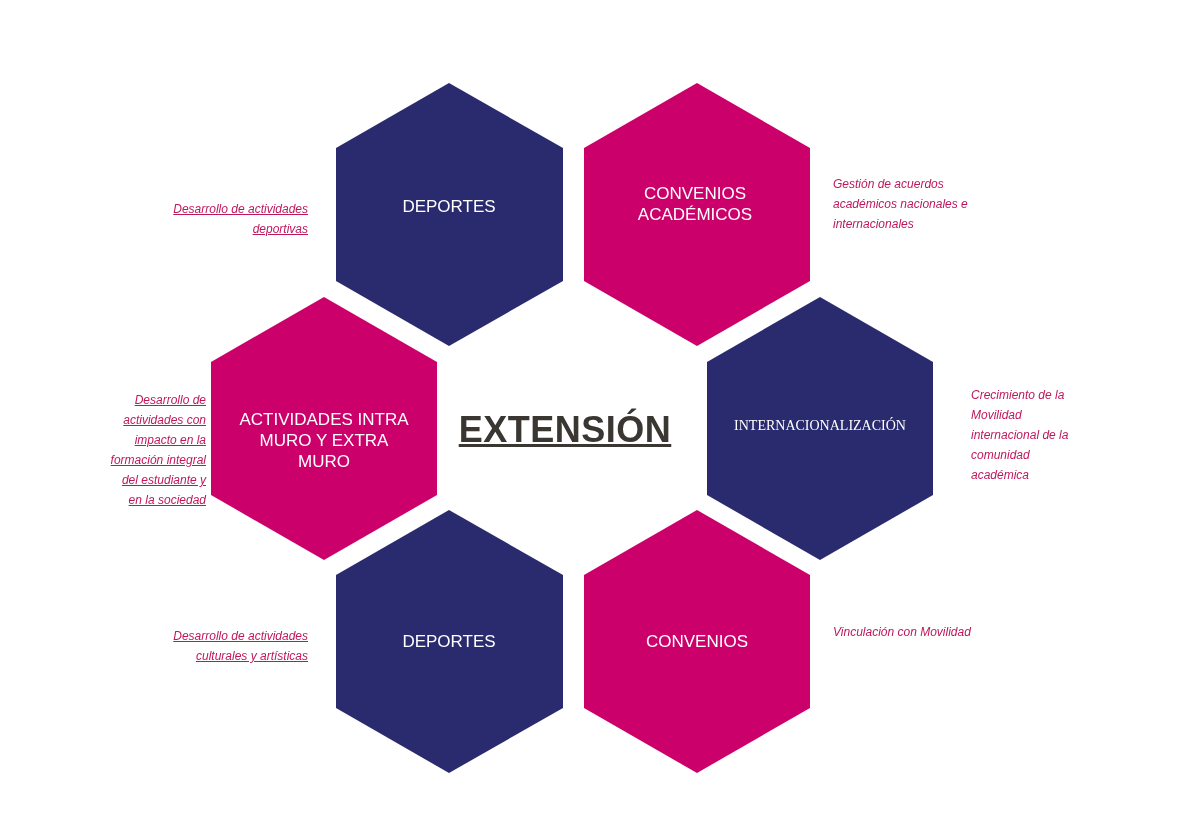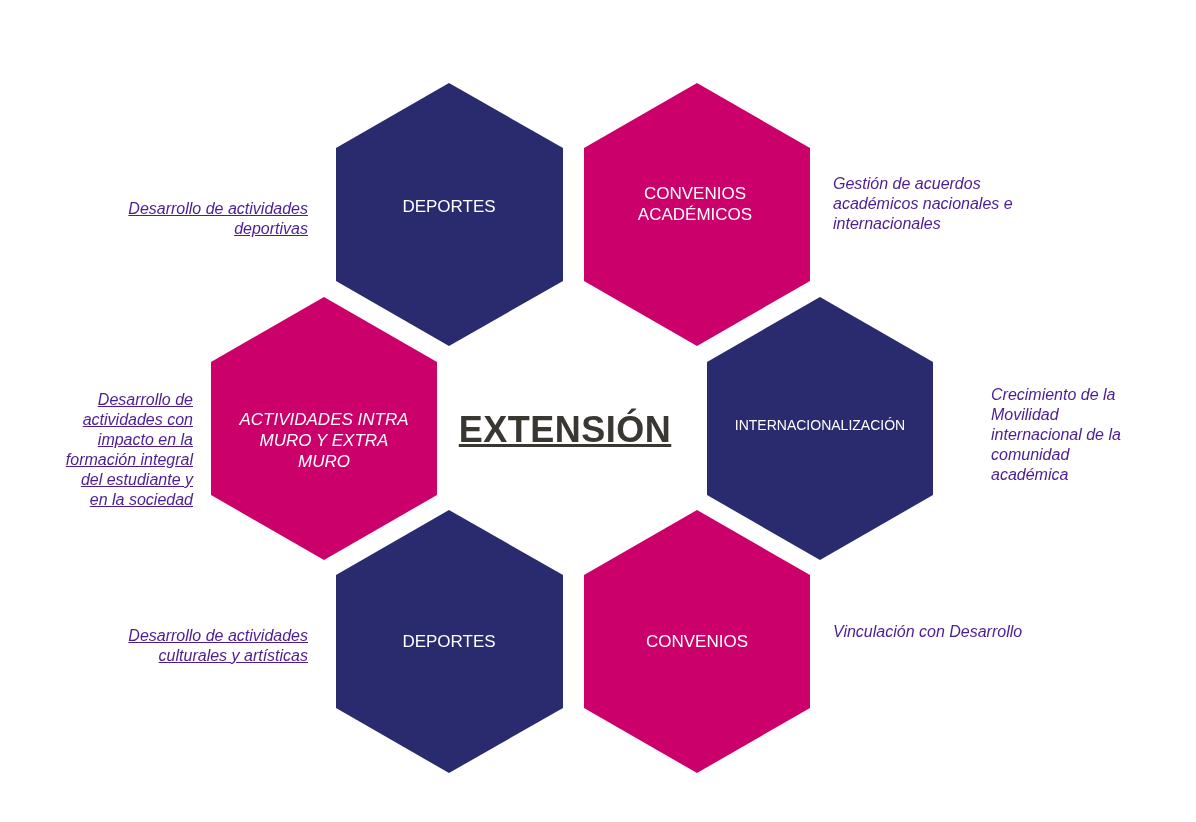--- a/index.html
+++ b/index.html
@@ -1,20 +1,20 @@
 <!DOCTYPE html>
 <html><head>
 <meta charset="utf-8">
 <style>
   html, body { margin:0; padding:0; background:#ffffff; }
   body { width:1196px; height:822px; position:relative; overflow:hidden; font-family:"Liberation Sans", sans-serif; }
   svg.hexes { position:absolute; left:0; top:0; }
   .hex-label { position:absolute; color:#ffffff; text-align:center; font-size:17px; line-height:21px; display:flex; align-items:center; justify-content:center; white-space:pre-line; }
-  .hex-label.small { font-size:14px; }
-  .desc { position:absolute; color:#4c1d95; font-style:italic; font-size:16px; line-height:20px; white-space:pre-line; }
+  .hex-label.small { font-size:14px;font-family:Liberation Serif, serif; }
+  .desc { position:absolute; color:#be185d; font-style:italic; font-size:12px; line-height:20px; white-space:pre-line; }
   .desc.right-align { text-align:right;text-decoration:underline; }
   .desc.left-align { text-align:left; }
   .center-title { position:absolute; left:440px; top:400px; width:250px; height:60px; display:flex; align-items:center; justify-content:center; font-weight:bold; font-size:36px; color:#3a3632; letter-spacing:0.5px;text-decoration:underline; }
 </style>
 </head>
 <body>
 
 <svg class="hexes" width="1196" height="822" viewBox="0 0 1196 822">
 
   <polygon fill="#2a2a6e" points="449,83 563,148 563,281 449,346 336,281 336,148"></polygon>
@@ -26,40 +26,40 @@
   <polygon fill="#2a2a6e" points="820,297 933,362 933,495 820,560 707,495 707,362"></polygon>
 
   <polygon fill="#2a2a6e" points="449,510 563,575 563,708 449,773 336,708 336,575"></polygon>
 
   <polygon fill="#cc006b" points="697,510 810,575 810,708 697,773 584,708 584,575"></polygon>
 </svg>
 
 <div class="hex-label" style="left:349px; top:186px; width:200px; height:40px;">DEPORTES</div>
 <div class="hex-label" style="left:595px; top:182px; width:200px; height:44px;">CONVENIOS
 ACADÉMICOS</div>
-<div class="hex-label" style="left:219px; top:407px; width:210px; height:66px;font-style:italic;">ACTIVIDADES INTRA
+<div class="hex-label" style="left:219px; top:407px; width:210px; height:66px;">ACTIVIDADES INTRA
 MURO Y EXTRA
 MURO</div>
 <div class="hex-label small" style="left:712px; top:414px; width:216px; height:22px;">INTERNACIONALIZACIÓN</div>
 <div class="hex-label" style="left:349px; top:630px; width:200px; height:22px;">DEPORTES</div>
 <div class="hex-label" style="left:597px; top:630px; width:200px; height:22px;">CONVENIOS</div>
 
 <div class="center-title">EXTENSIÓN</div>
 
 <div class="desc right-align" style="left:90px; top:199px; width:218px;">Desarrollo de actividades
 deportivas</div>
 <div class="desc left-align" style="left:833px; top:174px; width:230px;">Gestión de acuerdos
  académicos nacionales e
 internacionales</div>
-<div class="desc right-align" style="left:29px; top:390px; width:164px;">Desarrollo de
+<div class="desc right-align" style="left:42px; top:390px; width:164px;">Desarrollo de
 actividades con
 impacto en la
 formación integral
 del estudiante y
 en  la sociedad</div>
-<div class="desc left-align" style="left:971px; top:385px; width:170px;margin-left:20px;">Crecimiento de la
+<div class="desc left-align" style="left:971px; top:385px; width:170px;">Crecimiento de la
 Movilidad
 internacional de la
 comunidad
 académica</div>
 <div class="desc right-align" style="left:90px; top:626px; width:218px;">Desarrollo de actividades
 culturales y artísticas</div>
-<div class="desc left-align" style="left:833px; top:622px; width:240px;">Vinculación con Desarrollo</div>
+<div class="desc left-align" style="left:833px; top:622px; width:240px;">Vinculación con Movilidad</div>
 
 </body></html>

